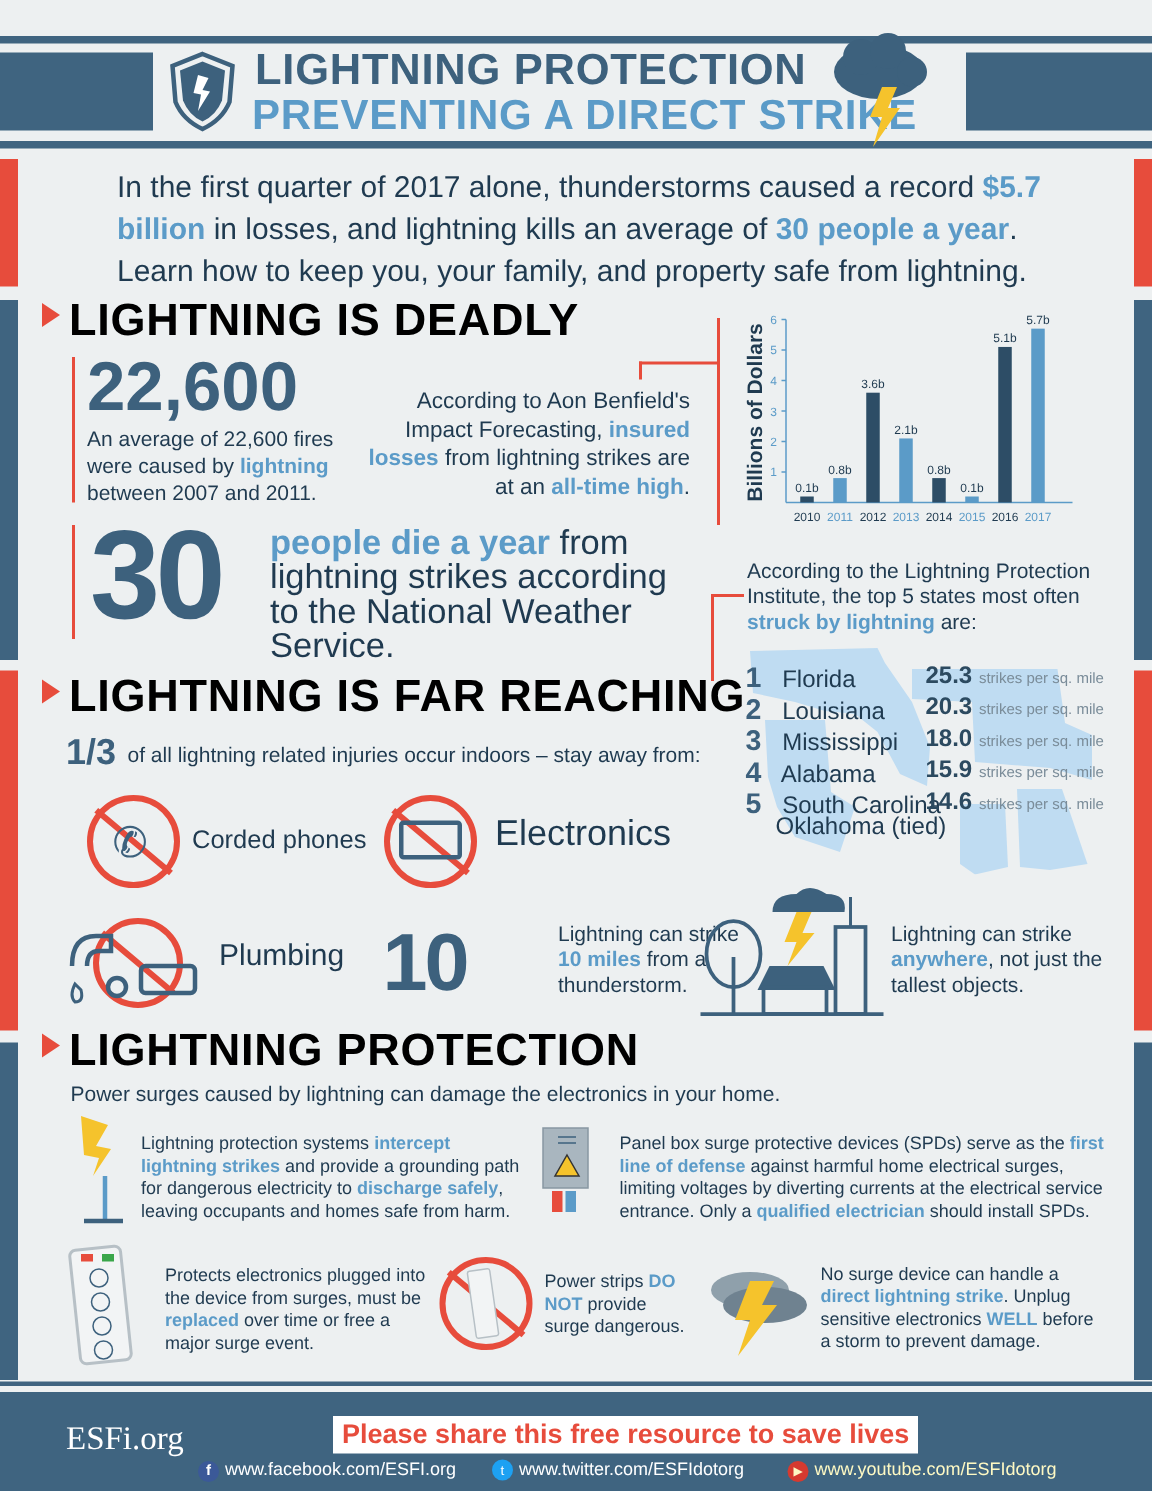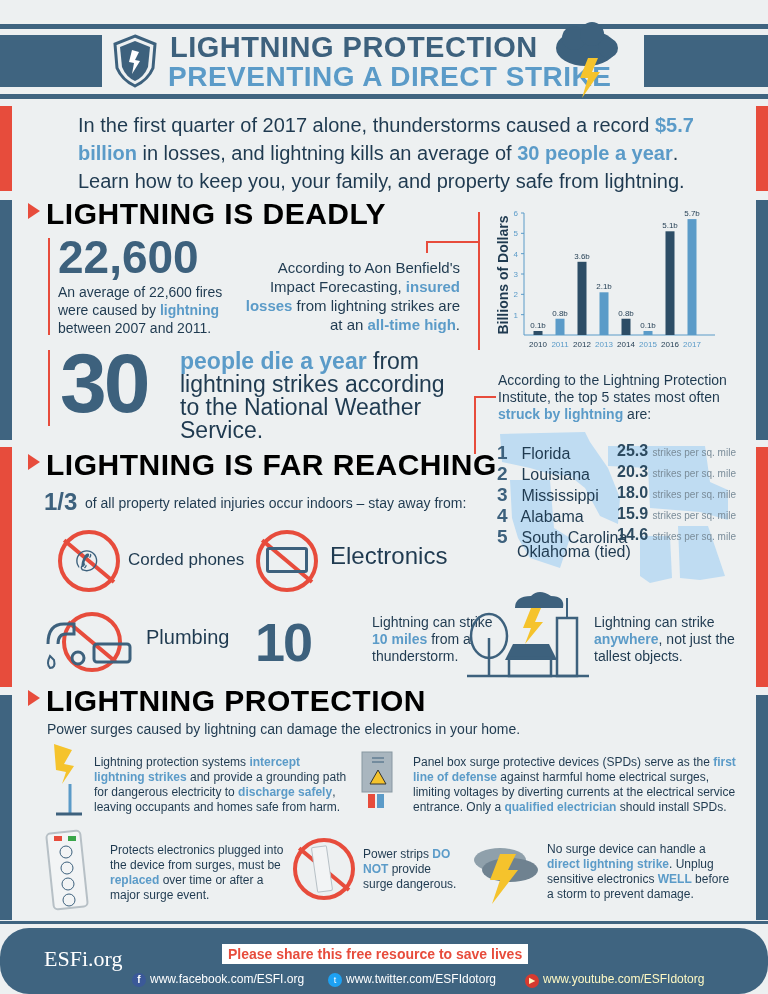--- a/index.html
+++ b/index.html
@@ -28,21 +28,21 @@
   .chart { position: absolute; left: 490px; top: 205px; width: 225px; height: 155px; }
   .state-row { position: absolute; left: 497px; font-size: 16px; color: #1f3a50; }
   .state-row .n { display:inline-block; width: 20px; font-size: 19px; font-weight: bold; color: #3d617d; }
   .state-row .v { position: absolute; left: 120px; top: 0; font-weight: bold; color: #2c4a60; font-size: 16px; white-space: nowrap; }
   .state-row .v small { font-weight: normal; font-size: 10px; color: #7a8c99; }
 
   .txt { position: absolute; font-size: 14px; line-height: 18px; color: #1f3a50; }
   .nocircle { position: absolute; border: 4px solid #e74c3c; border-radius: 50%; }
   .nocircle::after { content:""; position:absolute; left:50%; top:50%; width: 120%; height: 4px; background:#e74c3c; transform: translate(-50%,-50%) rotate(40deg); }
 
-  .footer { position: absolute; left: 0; top: 928px; width: 768px; height: 66px; background: #3f6480; border-radius: 29px; }
+  .footer { position: absolute; left: 0; top: 928px; width: 768px; height: 66px; background: #3f6480; }
 </style>
 </head>
 <body>
 
 <div class="hdr-line" style="top:24px;"></div>
 <div class="hdr-line" style="top:94px;"></div>
 <div class="hdr-bar" style="left:0;width:102px;"></div>
 <div class="hdr-bar" style="left:644px;width:124px;"></div>
 <svg class="abs" style="left:112px;top:34px;" width="46" height="54">
   <path d="M23 2 L43 10 L41 34 Q36 46 23 52 Q10 46 5 34 L3 10 Z" fill="#edf0f1" stroke="#3d617d" stroke-width="3"></path>
@@ -140,21 +140,21 @@
 </svg>
 <div class="state-row" style="top:442px;"><span class="n">1</span> <span>Florida</span><span class="v"><span>25.3</span> <small>strikes per sq. mile</small></span></div>
 <div class="state-row" style="top:463px;"><span class="n">2</span> <span>Louisiana</span><span class="v"><span>20.3</span> <small>strikes per sq. mile</small></span></div>
 <div class="state-row" style="top:484px;"><span class="n">3</span> <span>Mississippi</span><span class="v"><span>18.0</span> <small>strikes per sq. mile</small></span></div>
 <div class="state-row" style="top:505px;"><span class="n">4</span> <span>Alabama</span><span class="v"><span>15.9</span> <small>strikes per sq. mile</small></span></div>
 <div class="state-row" style="top:526px;"><span class="n">5</span> <span>South Carolina</span><span class="v"><span>14.6</span> <small>strikes per sq. mile</small></span></div>
 <div class="state-row" style="top:543px;left:517px;">Oklahoma (tied)</div>
 
 <div class="sec-title" style="left:28px;top:448px;"><span class="tri"></span><span>LIGHTNING IS FAR REACHING</span></div>
 <div class="abs big" style="left:44px;top:488px;font-size:24px;">1/3</div>
-<div class="txt" style="left:85px;top:494px;font-size:14px;">of all property related injuries occur indoors – stay away from:</div>
+<div class="txt" style="left:85px;top:494px;font-size:14px;">of all lightning related injuries occur indoors – stay away from:</div>
 
 <div class="nocircle" style="left:58px;top:530px;width:62px;height:62px;"></div>
 <div class="abs" style="left:75px;top:545px;font-size:28px;color:#3d617d;">✆</div>
 <div class="txt" style="left:128px;top:551px;font-size:17px;">Corded phones</div>
 
 <div class="nocircle" style="left:256px;top:530px;width:62px;height:62px;"></div>
 <div class="abs" style="left:266px;top:547px;width:42px;height:26px;border:3px solid #3d617d;border-radius:3px;"></div>
 <div class="txt" style="left:330px;top:547px;font-size:24px;">Electronics</div>
 
 <div class="nocircle" style="left:62px;top:612px;width:60px;height:60px;"></div>
@@ -204,33 +204,33 @@
 
 <svg class="abs" style="left:42px;top:826px;" width="56" height="86">
   <rect x="8" y="6" width="34" height="76" rx="4" fill="#f2f4f5" stroke="#b7c0c6" stroke-width="2" transform="rotate(-6 25 44)"></rect>
   <rect x="12" y="10" width="8" height="5" fill="#e74c3c"></rect>
     <rect x="26" y="10" width="8" height="5" fill="#3aa64a"></rect>
   <circle cx="24" cy="26" r="6" fill="none" stroke="#3d617d"></circle>
     <circle cx="25" cy="42" r="6" fill="none" stroke="#3d617d"></circle>
   <circle cx="26" cy="58" r="6" fill="none" stroke="#3d617d"></circle>
     <circle cx="27" cy="74" r="6" fill="none" stroke="#3d617d"></circle>
 </svg>
-<div class="txt" style="left:110px;top:843px;width:175px;font-size:12px;line-height:15px;"><span>Protects electronics plugged into the device from surges, must be </span><span class="hl">replaced</span><span> over time or after a major surge event.</span></div>
+<div class="txt" style="left:110px;top:843px;width:175px;font-size:12px;line-height:15px;"><span>Protects electronics plugged into the device from surges, must be </span><span class="hl">replaced</span><span> over time or free a major surge event.</span></div>
 
 <div class="nocircle" style="left:293px;top:838px;width:62px;height:62px;"></div>
 <div class="abs" style="left:314px;top:846px;width:16px;height:46px;background:#f2f4f5;border:1px solid #b7c0c6;border-radius:2px;transform:rotate(-8deg);"></div>
 <div class="txt" style="left:363px;top:847px;width:100px;font-size:12px;line-height:15px;"><span>Power strips </span><span class="hl">DO NOT</span><span> provide surge dangerous.</span></div>
 
 <svg class="abs" style="left:464px;top:840px;" width="76" height="66">
   <ellipse cx="36" cy="20" rx="26" ry="12" fill="#8fa0ab"></ellipse>
   <ellipse cx="46" cy="30" rx="28" ry="12" fill="#6f8290"></ellipse>
   <path d="M36 14 L52 14 L44 30 L54 30 L28 64 L36 40 L26 40 Z" fill="#f5c32c"></path>
 </svg>
 <div class="txt" style="left:547px;top:842px;width:190px;font-size:12px;line-height:15px;"><span>No surge device can handle a </span><span class="hl">direct lightning strike</span><span>. Unplug sensitive electronics </span><span class="hl">WELL</span><span> before a storm to prevent damage.</span></div>
 
 <div class="abs" style="left:0;top:921px;width:768px;height:3px;background:#3f6480;"></div>
 <div class="footer">
   <div class="abs" style="left:44px;top:18px;font-family:'Liberation Serif',serif;font-size:22px;color:#ffffff;">ESFi.org</div>
-  <div class="abs" style="left:222px;top:16px;background:#ffffff;padding:2px 6px;font-size:14px;font-weight:bold;color:#e74c3c;">Please share this free resource to save lives</div>
+  <div class="abs" style="left:222px;top:16px;background:#ffffff;padding:2px 6px;font-size:18px;font-weight:bold;color:#e74c3c;">Please share this free resource to save lives</div>
   <div class="abs" style="left:132px;top:44px;font-size:12px;color:#ffffff;white-space:nowrap;"><span style="display:inline-block;width:14px;height:14px;border-radius:50%;background:#3b5998;text-align:center;font-size:10px;line-height:14px;font-weight:bold;margin-right:4px;">f</span><span>www.facebook.com/ESFI.org</span></div>
   <div class="abs" style="left:328px;top:44px;font-size:12px;color:#ffffff;white-space:nowrap;"><span style="display:inline-block;width:14px;height:14px;border-radius:50%;background:#1da1f2;text-align:center;font-size:9px;line-height:14px;margin-right:4px;">t</span><span>www.twitter.com/ESFIdotorg</span></div>
   <div class="abs" style="left:525px;top:44px;font-size:12px;color:#fef9c3;white-space:nowrap;"><span style="display:inline-block;width:14px;height:14px;border-radius:50%;background:#d63a2f;text-align:center;font-size:8px;line-height:14px;margin-right:4px;">▶</span><span>www.youtube.com/ESFIdotorg</span></div>
 </div>
 
 </body></html>

